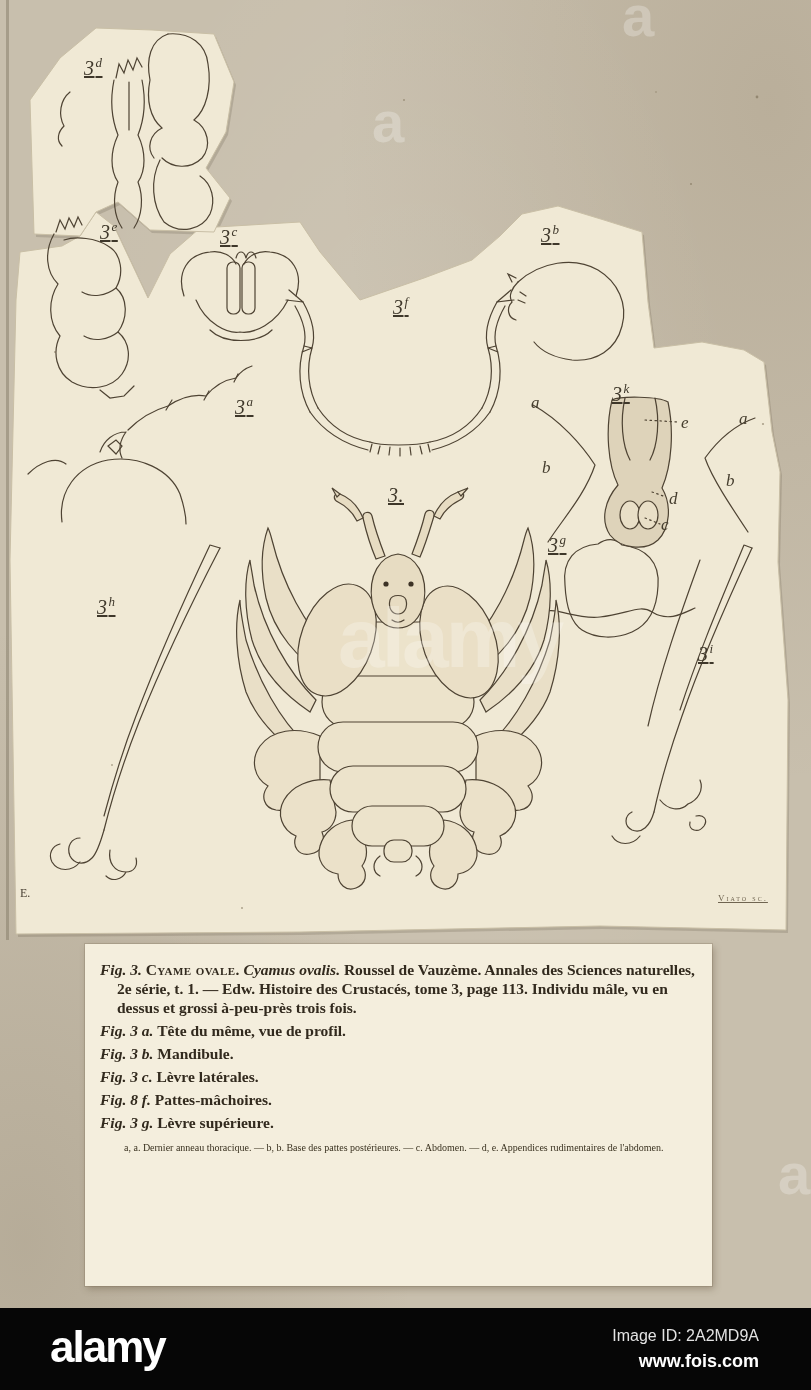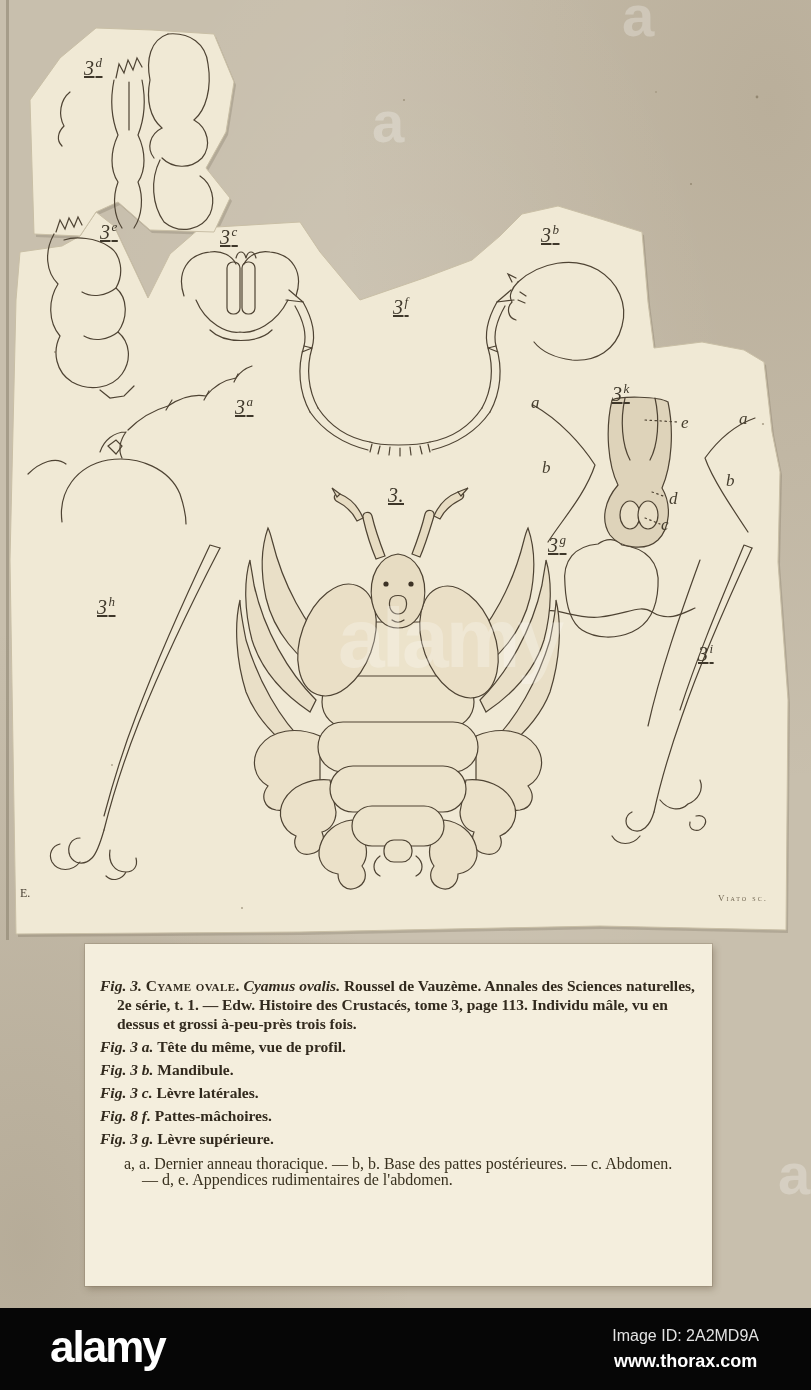--- a/index.html
+++ b/index.html
@@ -15,43 +15,43 @@
   .page-edge{position:absolute;left:6px;top:0;width:3px;height:940px;
              background:rgba(125,115,95,.45);}
   .art{position:absolute;left:0;top:0;}
   
   .flabel{position:absolute;font:italic 20px "Liberation Serif",serif;color:#3e372a;
           letter-spacing:.5px;text-decoration:underline;}
   .flabel sup{font-size:13px;font-style:italic;margin-left:1px;}
   .plabel{position:absolute;font:italic 17px "Liberation Serif",serif;color:#45¡3d2e;color:#453d2e;}
   .mark{position:absolute;font:12px "Liberation Serif",serif;color:#4a4134;}
   .engraver{position:absolute;font:9px "Liberation Serif",serif;color:#6f6450;
-            letter-spacing:2px;font-variant:small-caps;}
+            letter-spacing:2px;font-variant:small-caps;text-decoration:underline;}
   
   .caption{position:absolute;left:85px;top:944px;width:627px;height:342px;
            background:#f4eedd;box-shadow:0 0 0 1px rgba(120,105,80,.25),2px 3px 7px rgba(85,70,45,.35);
            overflow:hidden;}
-  .cap-inner{padding:12px 16px 6px 15px;color:#322a1e;margin-top:16px;}
+  .cap-inner{padding:12px 16px 6px 15px;color:#322a1e;}
   .cap-line{font-size:15.5px;line-height:19px;margin:4px 0;padding-left:17px;text-indent:-17px;}
   .cap-line .pfx{font-style:italic;}
   .cap-line .sc{font-variant:small-caps;letter-spacing:.4px;font-weight:bold;}
   .cap-line .it{font-style:italic;}
   .cap-line .bold{font-weight:bold;}
-  .footnote{font-size:16px;line-height:16px;margin-top:8px;padding:0 8px 0 42px;text-indent:-18px;color:#39311f;}
+  .footnote{font-size:10px;line-height:16px;margin-top:8px;padding:0 8px 0 42px;text-indent:-18px;color:#39311f;}
   
   .wm{position:absolute;color:rgba(255,255,255,.26);font-family:"Liberation Sans",sans-serif;
       font-weight:bold;pointer-events:none;}
   .wm-big{font-size:84px;letter-spacing:-3px;}
   .wm-a{font-size:58px;}
   
   .footer{position:absolute;left:0;top:1308px;width:811px;height:82px;background:#060606;
           font-family:"Liberation Sans",sans-serif;}
   .footer .logo{position:absolute;left:50px;top:14px;font-size:44px;font-weight:bold;
                 color:#ffffff;letter-spacing:-2px;}
-  .footer .meta{position:absolute;right:52px;top:16px;text-align:center;}
+  .footer .meta{position:absolute;right:52px;top:16px;text-align:right;}
   .footer .iid{font-size:16px;color:#e3e3e3;line-height:24px;}
   .footer .url{font-size:18px;color:#ffffff;font-weight:bold;line-height:26px;}
 </style>
 </head>
 <body>
 
 <div class="shot">
   <div class="page">
     <div class="page-edge"></div>
 
@@ -275,16 +275,16 @@
         <div class="cap-line"><span class="pfx bold">Fig. 3 g.</span> <span class="bold">Lèvre supérieure.</span></div>
         <div class="footnote">a, a. Dernier anneau thoracique. — b, b. Base des pattes postérieures. — c. Abdomen. — d, e. Appendices rudimentaires de l'abdomen.</div>
       </div>
     </div>
   </div>
 
   <div class="footer">
     <span class="logo">alamy</span>
     <div class="meta">
       <div class="iid">Image ID: 2A2MD9A</div>
-      <div class="url">www.thorax.com</div>
+      <div class="url">www.fois.com</div>
     </div>
   </div>
 </div>
 
 </body></html>

